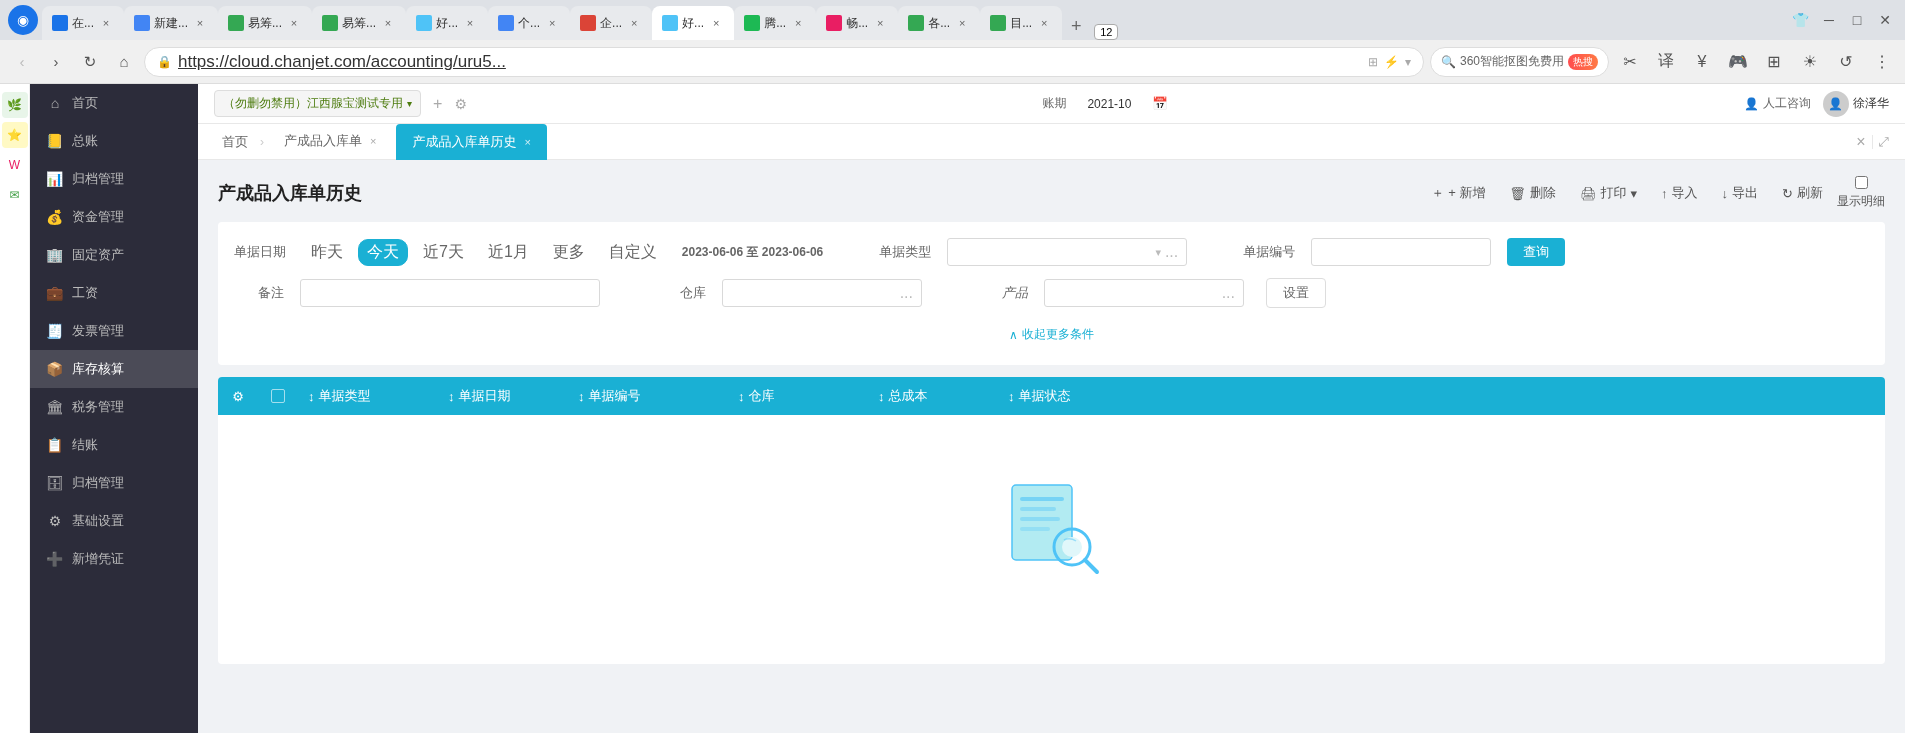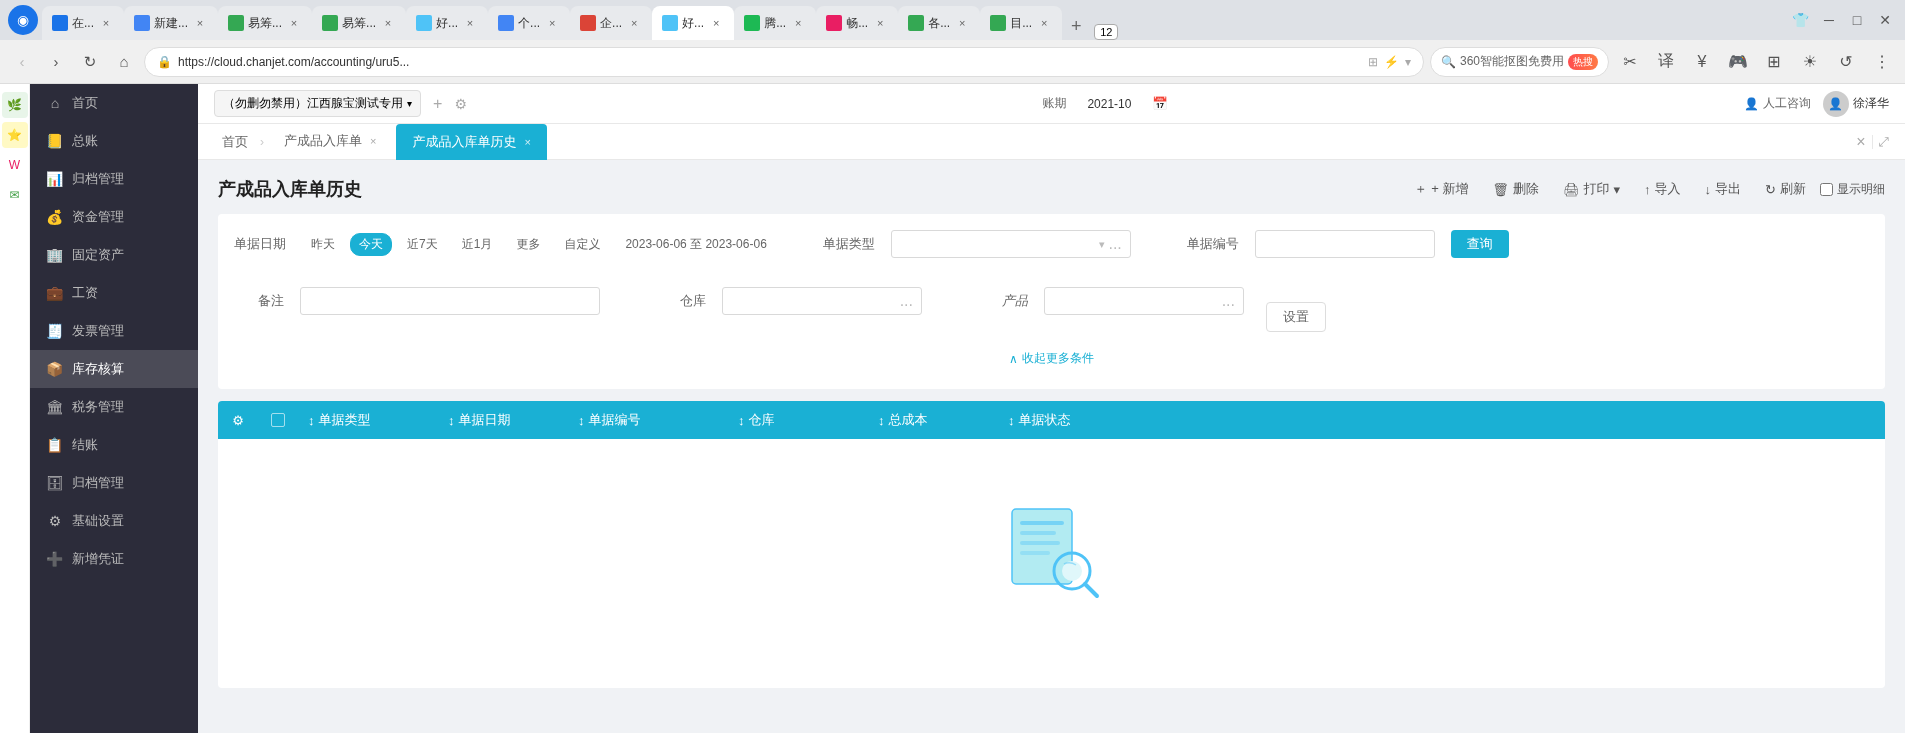--- a/index.html
+++ b/index.html
@@ -17,21 +17,21 @@
     .browser-tab .tab-close { width: 16px; height: 16px; border-radius: 50%; display: flex; align-items: center; justify-content: center; font-size: 11px; color: #666; cursor: pointer; flex-shrink: 0; }
     .tab-new-btn { width: 28px; height: 28px; border-radius: 50%; display: flex; align-items: center; justify-content: center; font-size: 18px; color: #666; cursor: pointer; }
     .tab-count-badge { background: #fff; border: 1px solid #aaa; border-radius: 4px; padding: 1px 5px; font-size: 11px; margin-left: 4px; }
     .window-controls { display: flex; gap: 4px; align-items: center; margin-left: auto; }
     .win-btn { width: 24px; height: 24px; border-radius: 4px; display: flex; align-items: center; justify-content: center; font-size: 14px; cursor: pointer; color: #555; }
 
     .browser-toolbar { height: 44px; background: #f0f0f0; display: flex; align-items: center; padding: 0 8px; gap: 6px; border-bottom: 1px solid #ddd; }
     .nav-btn { width: 28px; height: 28px; border-radius: 50%; display: flex; align-items: center; justify-content: center; font-size: 15px; color: #555; cursor: pointer; }
     .nav-btn.disabled { color: #bbb; cursor: default; }
     .address-bar { flex: 1; height: 30px; background: #fff; border: 1px solid #ddd; border-radius: 15px; display: flex; align-items: center; padding: 0 12px; gap: 6px; font-size: 12px; color: #333; }
-    .address-text { flex: 1; font-size: 12px; color: #333; overflow: hidden; text-overflow: ellipsis; white-space: nowrap; }
+    .address-text { flex: 1; font-size: 17px; color: #333; overflow: hidden; text-overflow: ellipsis; white-space: nowrap; text-decoration: underline; }
     .toolbar-icons { display: flex; gap: 6px; align-items: center; }
     .toolbar-icon-btn { width: 30px; height: 30px; border-radius: 4px; display: flex; align-items: center; justify-content: center; font-size: 16px; cursor: pointer; color: #555; }
     .search-box-browser { display: flex; align-items: center; background: #fff; border: 1px solid #ddd; border-radius: 15px; padding: 0 10px; height: 30px; gap: 4px; }
     .hot-badge { background: linear-gradient(90deg, #ff4d4f, #ff7a45); color: #fff; font-size: 10px; padding: 1px 5px; border-radius: 8px; }
 
     
     .app-container { display: flex; flex: 1; overflow: hidden; background: #f5f5f5; }
 
     
     .icon-sidebar { width: 30px; background: #fff; display: flex; flex-direction: column; align-items: center; padding-top: 8px; gap: 4px; border-right: 1px solid #eee; }
@@ -44,49 +44,49 @@
     .sidebar-nav { flex: 1; overflow-y: auto; }
     .sidebar-item { display: flex; align-items: center; gap: 8px; padding: 10px 16px; color: #bbb; cursor: pointer; font-size: 13px; transition: background 0.2s; }
     .sidebar-item.active { background: rgba(255,255,255,0.15); color: #fff; }
     .sidebar-item-icon { font-size: 14px; width: 18px; text-align: center; }
 
     
     .main-content { flex: 1; display: flex; flex-direction: column; background: #f0f2f5; overflow: hidden; }
 
     
     .top-bar { height: 40px; background: #fff; display: flex; align-items: center; padding: 0 16px; gap: 12px; border-bottom: 1px solid #e8e8e8; }
-    .company-selector { display: flex; align-items: center; gap: 4px; color: #000000; font-size: 12px; cursor: pointer; background: #f5f5f5; padding: 4px 8px; border-radius: 4px; border: 1px solid #ddd; }
+    .company-selector { display: flex; align-items: center; gap: 4px; color: #4d7c0f; font-size: 12px; cursor: pointer; background: #f5f5f5; padding: 4px 8px; border-radius: 4px; border: 1px solid #ddd; }
     .period-area { display: flex; align-items: center; gap: 21px; font-size: 12px; color: #666; margin-left: auto; }
     .user-service-btn { display: flex; align-items: center; gap: 4px; color: #666; font-size: 12px; cursor: pointer; }
     .user-avatar { width: 26px; height: 26px; border-radius: 50%; background: #ccc; display: flex; align-items: center; justify-content: center; font-size: 11px; color: #fff; }
     .page-tab { padding: 0 16px; height: 36px; display: flex; align-items: center; gap: 4px; font-size: 13px; color: #666; cursor: pointer; border-bottom: 2px solid transparent; white-space: nowrap; }
     .page-tab.active { color: #fff; background: #1ab0d4; border-radius: 4px 4px 0 0; border-bottom: none; }
     .page-tab .tab-x { font-size: 11px; color: rgba(255,255,255,0.8); cursor: pointer; margin-left: 4px; }
     .page-tab:not(.active) .tab-x { color: #aaa; }
     .home-link { font-size: 13px; color: #666; padding: 0 8px; height: 36px; display: flex; align-items: center; cursor: pointer; }
 
     
     .content-area { flex: 1; overflow-y: auto; padding: 16px 20px; }
     .page-title { font-size: 18px; font-weight: bold; color: #222; margin-bottom: 16px; }
 
     
     .filter-section { background: #fff; padding: 16px; border-radius: 4px; margin-bottom: 12px; }
     .filter-row { display: flex; align-items: center; gap: 16px; margin-bottom: 12px; }
     .filter-label { color: #666; font-size: 13px; min-width: 50px; text-align: right; }
     .date-filter-group { display: flex; align-items: center; gap: 6px; }
-    .date-preset-btn { padding: 2px 8px; border-radius: 3px; font-size: 12px; color: #666; cursor: pointer; border: 1px solid transparent; }
+    .date-preset-btn { padding: 2px 8px; border-radius: 3px; font-size: 16px; color: #666; cursor: pointer; border: 1px solid transparent; }
     .date-preset-btn.active { background: #1ab0d4; color: #fff; border-color: #1ab0d4; border-radius: 10px; }
-    .date-range-text { font-size: 12px; color: #666; }
+    .date-range-text { font-size: 12px; color: #666; font-weight: bold; }
     .filter-input { height: 28px; border: 1px solid #d9d9d9; border-radius: 3px; padding: 0 8px; font-size: 12px; min-width: 160px; color: #333; background: #fff; }
     .filter-select { height: 28px; border: 1px solid #d9d9d9; border-radius: 3px; padding: 0 8px; font-size: 12px; min-width: 200px; color: #333; background: #fff; display: flex; align-items: center; justify-content: space-between; cursor: pointer; }
     .filter-dots { color: #bbb; font-size: 16px; cursor: pointer; }
     .collapse-btn { display: flex; align-items: center; gap: 4px; color: #1ab0d4; font-size: 12px; cursor: pointer; justify-content: center; padding: 6px 0; }
     .action-btn { display: flex; align-items: center; gap: 4px; padding: 4px 10px; font-size: 13px; color: #555; cursor: pointer; background: transparent; border: none; }
     .query-btn { background: #1ab0d4; color: #fff; padding: 5px 16px; border-radius: 4px; font-size: 13px; cursor: pointer; border: none; }
-    .settings-btn { background: #fff; color: #666; padding: 5px 16px; border-radius: 4px; font-size: 13px; cursor: pointer; border: 1px solid #ddd; margin-top: 32px; }
+    .settings-btn { background: #fff; color: #666; padding: 5px 16px; border-radius: 4px; font-size: 13px; cursor: pointer; border: 1px solid #ddd; }
 
     
     .table-section { background: #fff; border-radius: 4px; overflow: hidden; }
     .table-header { background: #1ab0d4; display: flex; align-items: center; height: 38px; }
     .table-header-cell { display: flex; align-items: center; gap: 4px; color: #fff; font-size: 13px; padding: 0 10px; white-space: nowrap; }
     .col-checkbox { width: 40px; justify-content: center; flex-shrink: 0; }
     .col-settings { width: 40px; justify-content: center; flex-shrink: 0; }
     .col-type { width: 140px; flex-shrink: 0; }
     .col-date { width: 130px; flex-shrink: 0; }
     .col-number { width: 160px; flex-shrink: 0; }
@@ -373,21 +373,21 @@
               <span>导入</span>
             </div>
             <div class="action-btn">
               <span>↓</span>
               <span>导出</span>
             </div>
             <div class="action-btn">
               <span>↻</span>
               <span>刷新</span>
             </div>
-            <div style="display:flex;align-items:center;gap:4px;font-size:12px;color:#555;">
+            <div style="display:flex;align-items:center;gap:4px;font-size:12px;color:#555;flex-direction:column;">
               <input type="checkbox" style="cursor: pointer;">
               <span>显示明细</span>
             </div>
           </div>
         </div>
 
         <div class="filter-section">
 
           <div class="filter-row">
             <span class="filter-label">单据日期</span>

